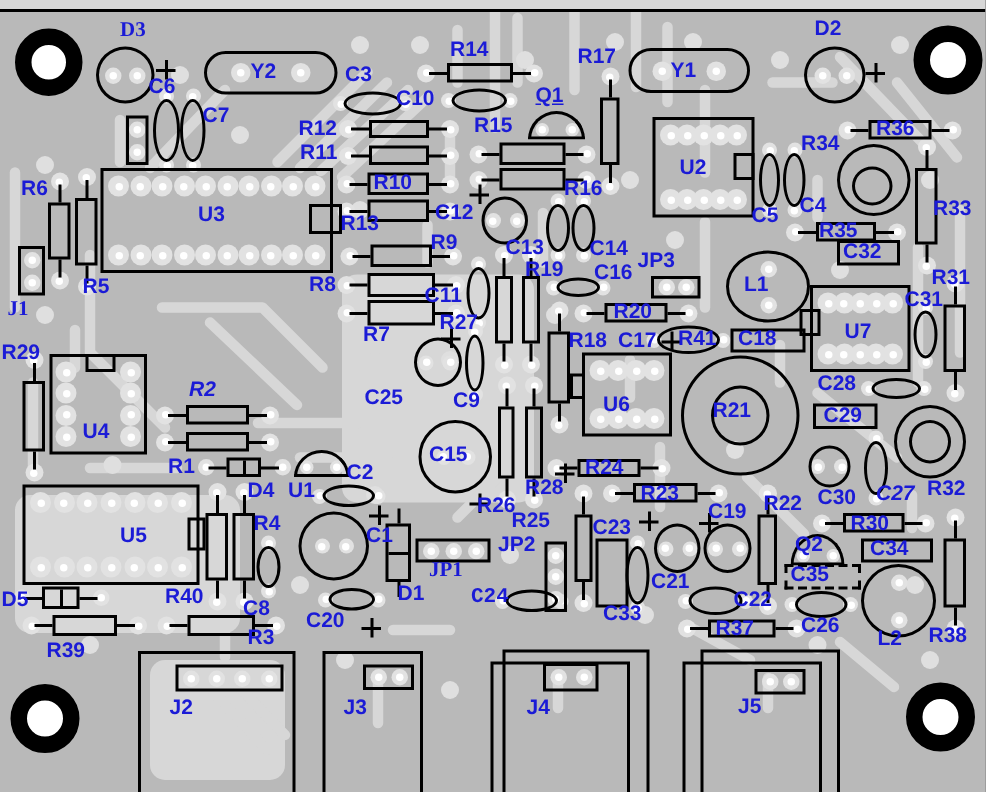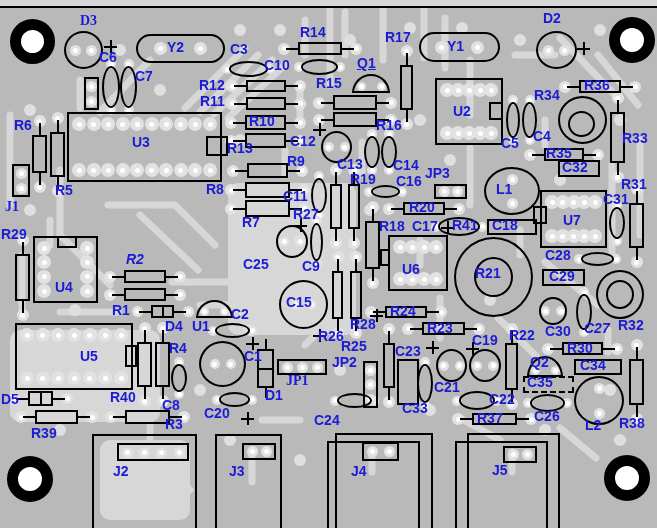--- a/index.html
+++ b/index.html
@@ -694,21 +694,21 @@
     <div class="lbl" style="left: 580px; top: 359px;">C34</div>
     <div class="lbl" style="left: 585px; top: 391px; margin-top: 28px;">L2</div>
     <div class="lbl" style="left: 1px; top: 393px;">D5</div>
     <div class="lbl" style="left: 110px; top: 391px;">R40</div>
     <div class="lbl" style="left: 162px; top: 399px;">C8</div>
     <div class="lbl" style="left: 31px; top: 427px;">R39</div>
     <div class="lbl" style="left: 165px; top: 418px;">R3</div>
     <div class="lbl" style="left: 204px; top: 407px;">C20</div>
     <div class="lbl" style="left: 265px; top: 389px;">D1</div>
     <div class="lbl" style="left: 286px; top: 374px; font-family: Liberation Serif, serif;">JP1</div>
-    <div class="lbl" style="left: 314px; top: 414px;">C24</div>
+    <div class="lbl" style="left: 314px; top: 392px; font-family: Liberation Mono, monospace;">C24</div>
     <div class="lbl" style="left: 402px; top: 402px;">C33</div>
     <div class="lbl" style="left: 434px; top: 381px;">C21</div>
     <div class="lbl" style="left: 489px; top: 393px;">C22</div>
     <div class="lbl" style="left: 477px; top: 412px;">R37</div>
     <div class="lbl" style="left: 534px; top: 410px;">C26</div>
     <div class="lbl" style="left: 619px; top: 417px;">R38</div>
     <div class="lbl" style="left: 113px; top: 465px;">J2</div>
     <div class="lbl" style="left: 229px; top: 465px;">J3</div>
     <div class="lbl" style="left: 351px; top: 465px;">J4</div>
     <div class="lbl" style="left: 492px; top: 464px;">J5</div>

